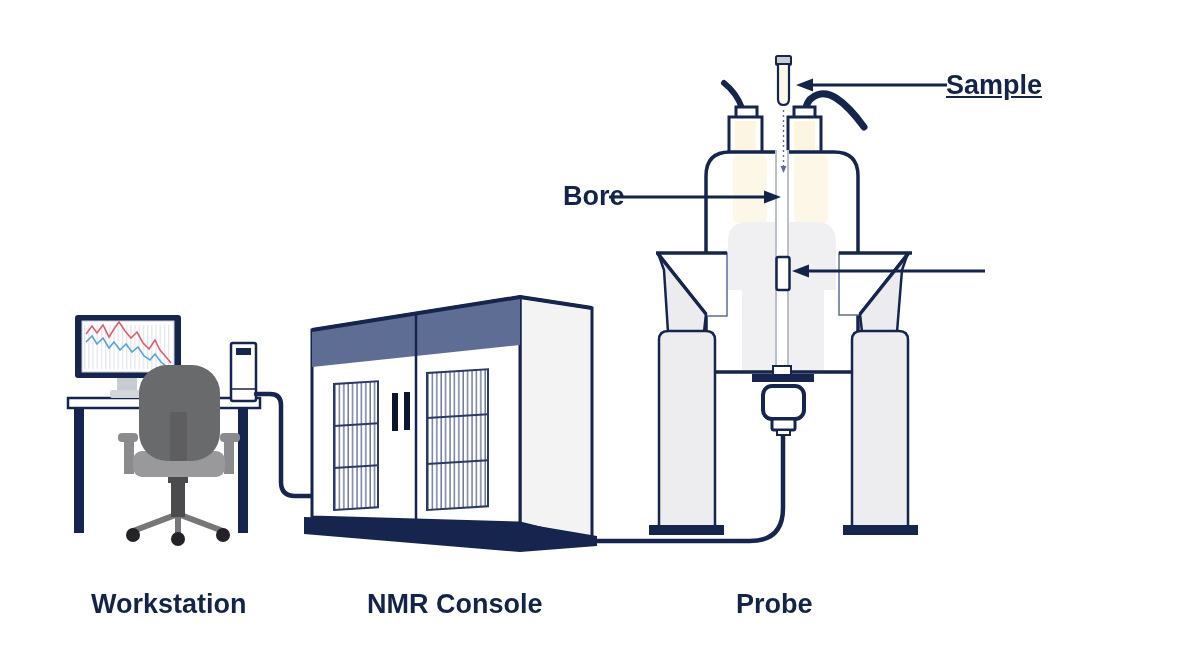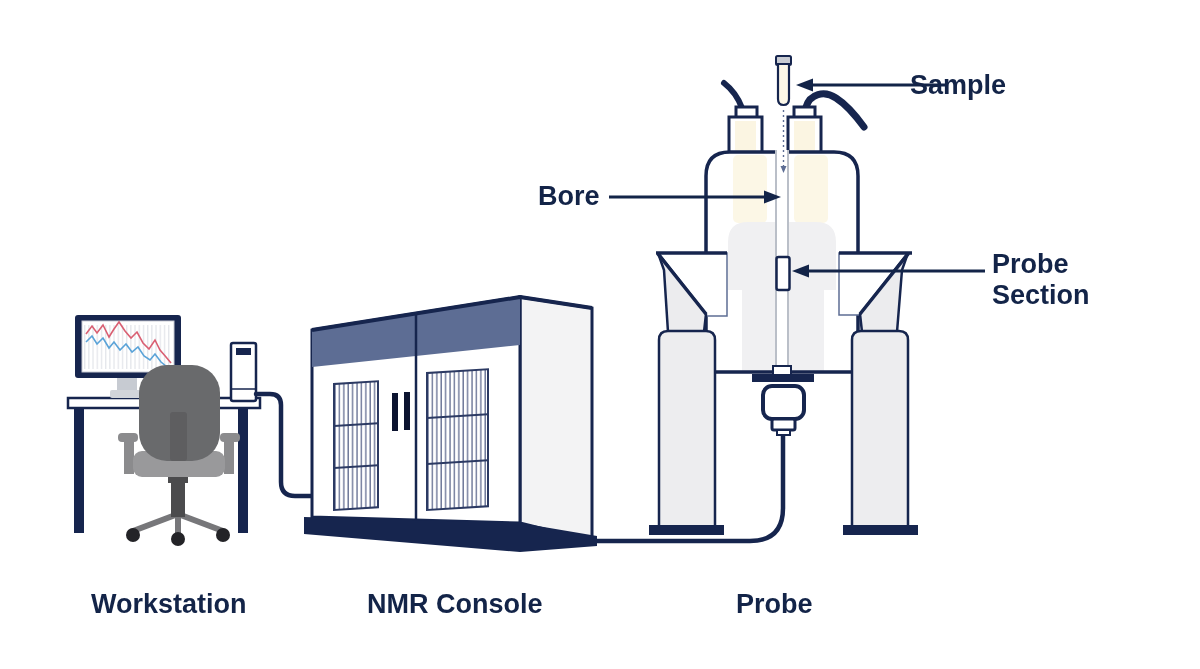--- a/index.html
+++ b/index.html
@@ -182,21 +182,20 @@
       <line x1="609" y1="197" x2="765" y2="197" stroke-width="2.8"></line>
       <polygon points="781,197 764,190.5 764,203.5" stroke="none"></polygon>
     </g>
     <g>
       <line x1="808" y1="271" x2="985" y2="271" stroke-width="2.8"></line>
       <polygon points="792,271 809,264.5 809,277.5" stroke="none"></polygon>
     </g>
   </g>
 </svg>
 
-<div class="callout" style="left:910px;top:70px;">Sample</div>
-<div class="callout" style="left:538px;top:181px;">Bore</div>
-<div class="callout" id="probe-label" style="left:992px;top:249px;">Probe Section</div>
+<div class="callout" style="left:946px;top:70px;text-decoration:underline;">Sample</div>
+<div class="callout" style="left:563px;top:181px;">Bore</div>
 
 <div class="lbl" style="left:91px;top:589px;">Workstation</div>
 <div class="lbl" style="left:367px;top:589px;">NMR Console</div>
 <div class="lbl" style="left:736px;top:589px;">Probe</div>
 
 </div>
 
 </body></html>

